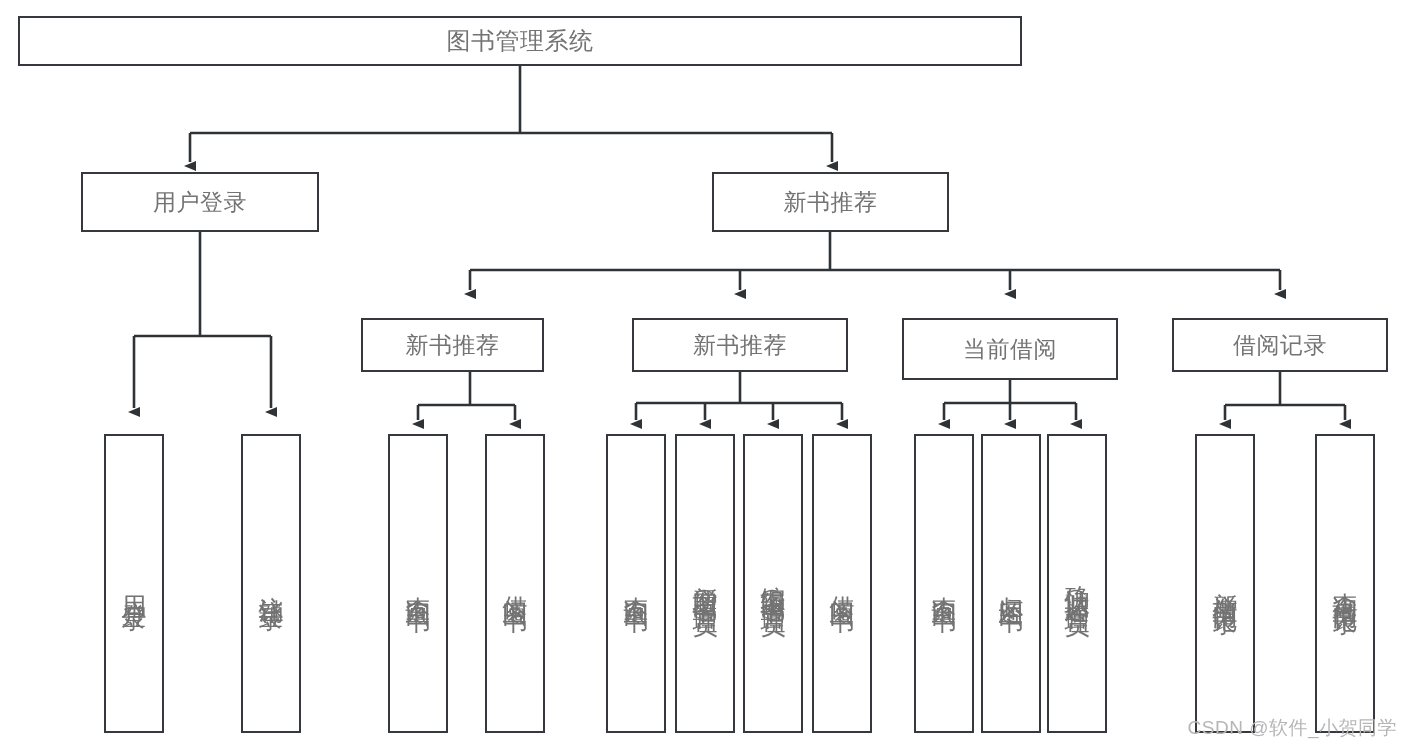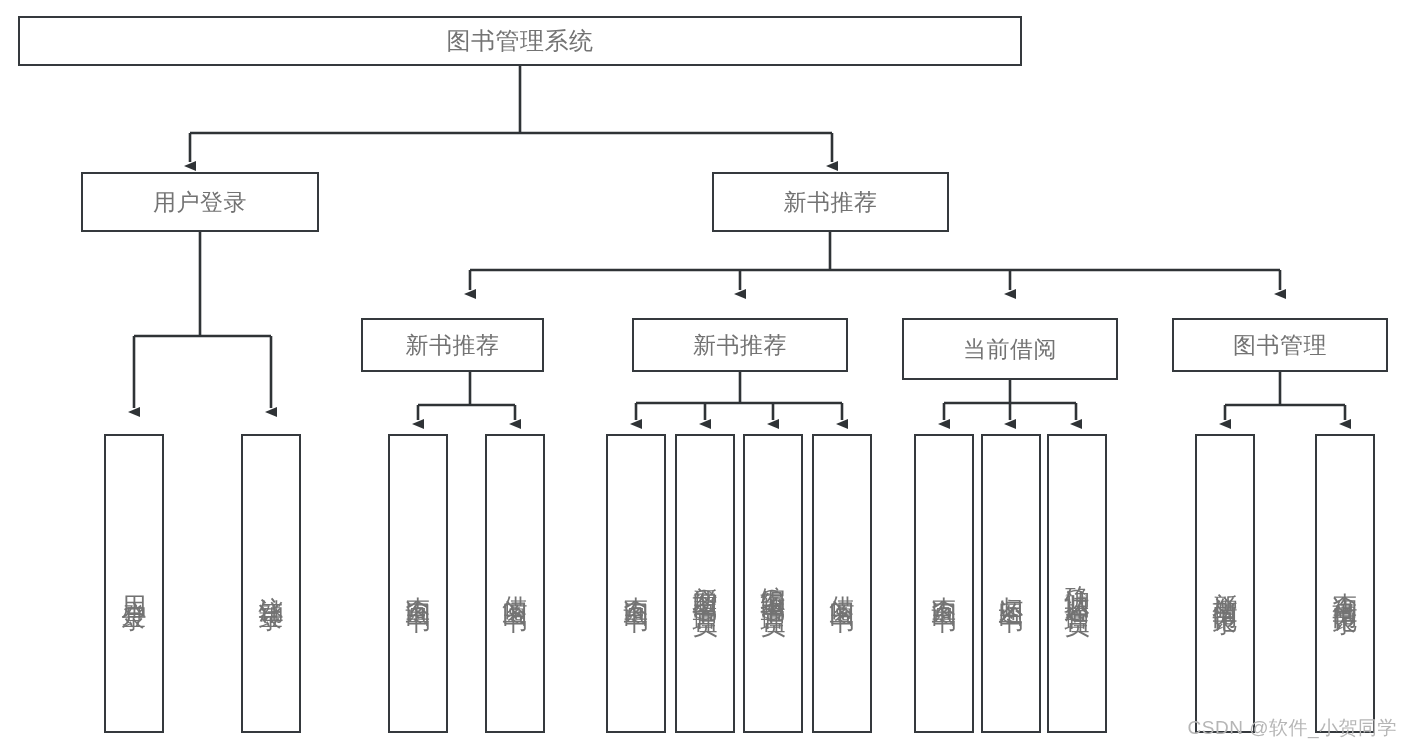--- a/index.html
+++ b/index.html
@@ -143,21 +143,21 @@
 
   <div class="node horizontal" style="left:632px; top:318px; width:216px; height:54px;">
     <span class="label">新书推荐</span>
   </div>
 
   <div class="node horizontal" style="left:902px; top:318px; width:216px; height:62px;">
     <span class="label">当前借阅</span>
   </div>
 
   <div class="node horizontal" style="left:1172px; top:318px; width:216px; height:54px;">
-    <span class="label">图书管理</span>
+    <span class="label">借阅记录</span>
   </div>
 
   <div class="node vertical" style="left:104px; top:434px; width:60px; height:299px;">
     <span class="label">用户登录</span>
   </div>
 
   <div class="node vertical" style="left:241px; top:434px; width:60px; height:299px;">
     <span class="label">注销登录</span>
   </div>
 

